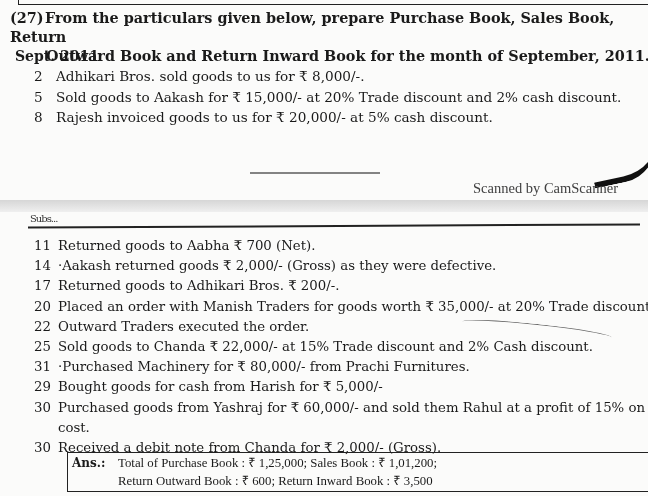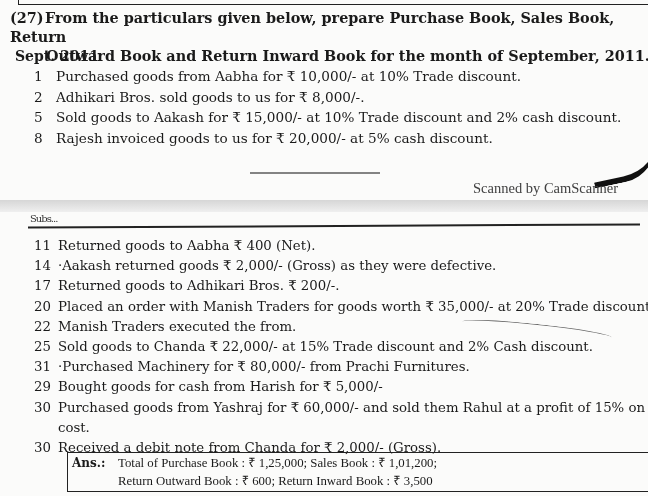--- a/index.html
+++ b/index.html
@@ -39,41 +39,40 @@
 <body>
 
 <div class="page1">
   <div class="topbox"></div>
   <div class="q-head">
     <div><span class="num">(27)</span> <span>From the particulars given below, prepare Purchase Book, Sales Book, Return</span></div>
     <div class="l2">Outward Book and Return Inward Book for the month of September, 2011.</div>
   </div>
   <div class="sept">Sept. 2011</div>
   <div class="items1">
-    <div class="row"><span class="d">1</span><span>Purchased goods from Aabha for ₹ 10,000/- at 10% Trade discount.</span></div>
     <div class="row"><span class="d">2</span><span>Adhikari Bros. sold goods to us for ₹ 8,000/-.</span></div>
-    <div class="row"><span class="d">5</span><span>Sold goods to Aakash for ₹ 15,000/- at 10% Trade discount and 2% cash discount.</span></div>
+    <div class="row"><span class="d">5</span><span>Sold goods to Aakash for ₹ 15,000/- at 20% Trade discount and 2% cash discount.</span></div>
     <div class="row"><span class="d">8</span><span>Rajesh invoiced goods to us for ₹ 20,000/- at 5% cash discount.</span></div>
   </div>
   <div class="shade"></div>
   <div class="curl"></div>
   <div class="scanned">Scanned by CamScanner</div>
 </div>
 
 <div class="gap"></div>
 
 <div class="page2">
   <div class="cut">Subs...</div>
   <div class="rule"></div>
   <div class="items2">
-    <div class="row"><span class="d">11</span><span>Returned goods to Aabha ₹ 400 (Net).</span></div>
+    <div class="row"><span class="d">11</span><span>Returned goods to Aabha ₹ 700 (Net).</span></div>
     <div class="row"><span class="d">14</span><span>·Aakash returned goods ₹ 2,000/- (Gross) as they were defective.</span></div>
     <div class="row"><span class="d">17</span><span>Returned goods to Adhikari Bros. ₹ 200/-.</span></div>
     <div class="row"><span class="d">20</span><span>Placed an order with Manish Traders for goods worth ₹ 35,000/- at 20% Trade discount.</span></div>
-    <div class="row"><span class="d">22</span><span>Manish Traders executed the from.</span></div>
+    <div class="row"><span class="d">22</span><span>Outward Traders executed the order.</span></div>
     <div class="row"><span class="d">25</span><span>Sold goods to Chanda ₹ 22,000/- at 15% Trade discount and 2% Cash discount.</span></div>
     <div class="row"><span class="d">31</span><span>·Purchased Machinery for ₹ 80,000/- from Prachi Furnitures.</span></div>
     <div class="row"><span class="d">29</span><span>Bought goods for cash from Harish for ₹ 5,000/-</span></div>
     <div class="row"><span class="d">30</span><span>Purchased goods from Yashraj for ₹ 60,000/- and sold them Rahul at a profit of 15% on</span></div>
     <div class="row cont">cost.</div>
     <div class="row"><span class="d">30</span><span>Received a debit note from Chanda for ₹ 2,000/- (Gross).</span></div>
   </div>
   <div class="strike"></div>
   <div class="ans">
     <span class="lbl">Ans.:</span>

